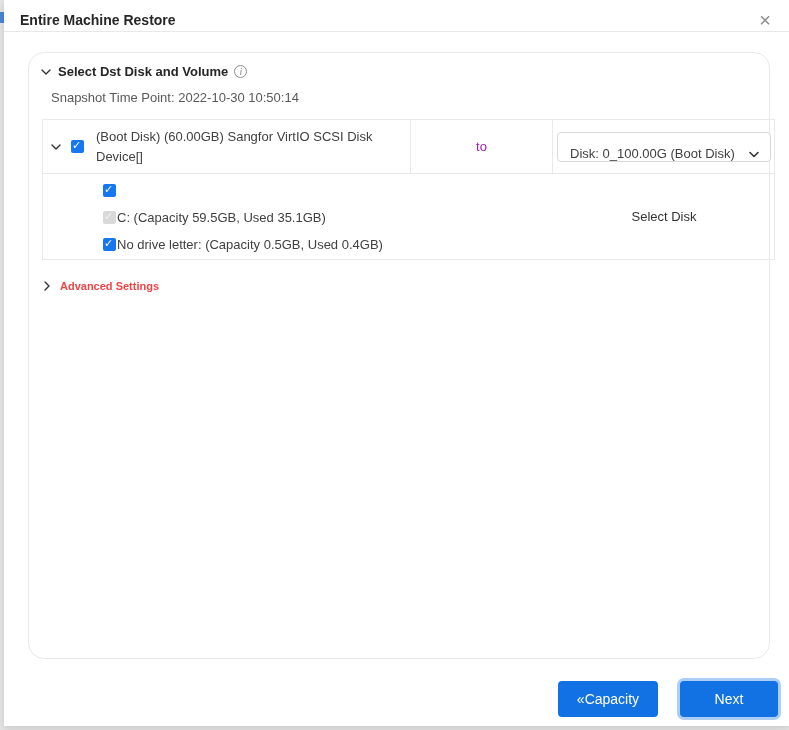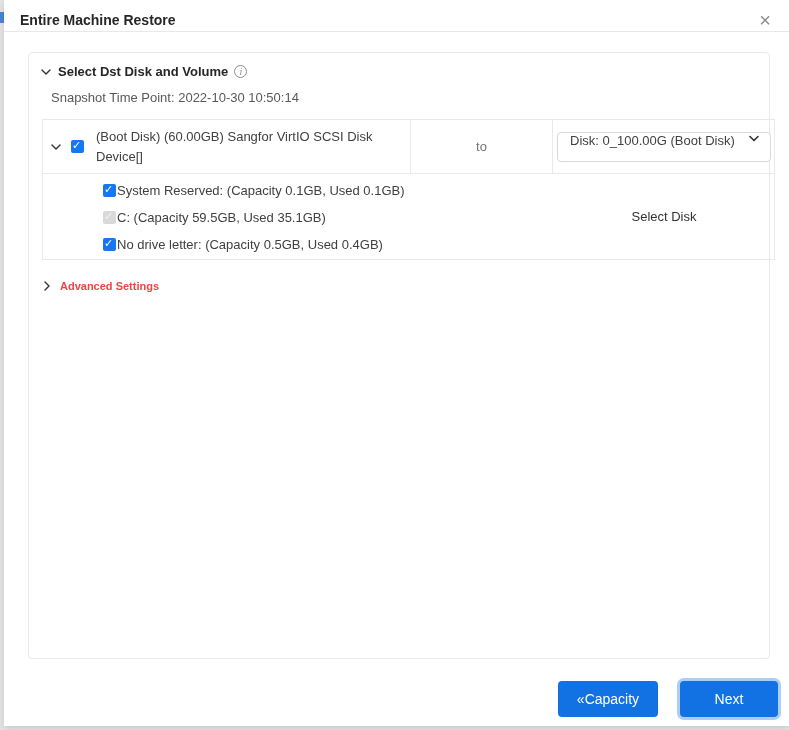--- a/index.html
+++ b/index.html
@@ -15,53 +15,53 @@
     box-shadow:0 2px 8px rgba(0,0,0,.15);
   }
   .dlg-header{position:absolute;left:0;top:0;width:100%;height:32px;border-bottom:1px solid #e8e8e8;box-sizing:border-box;background:#fff;}
   .dlg-title{position:absolute;left:16px;top:12px;font-size:14px;font-weight:bold;color:#262626;}
   .close-btn{
     position:absolute;right:13px;top:9px;width:22px;height:22px;cursor:pointer;
     font-size:20px;line-height:22px;text-align:center;color:#8c8c8c;font-weight:400;
   }
   .panel{
     position:absolute;left:24px;top:52px;width:742px;height:607px;
-    border:1px solid #e9e9e9;border-radius:4px;box-sizing:border-box;background:#fff;
+    border:1px solid #e9e9e9;border-radius:16px;box-sizing:border-box;background:#fff;
   }
   .section-head{position:absolute;left:11px;top:11px;display:flex;align-items:center;cursor:pointer;}
   .chev{display:inline-flex;width:12px;height:12px;align-items:center;justify-content:center;}
   .section-title{margin-left:6px;font-size:13px;font-weight:bold;color:#262626;}
   .info-icon{
     margin-left:6px;width:13px;height:13px;border:1px solid #8c8c8c;border-radius:50%;
     display:inline-flex;align-items:center;justify-content:center;box-sizing:border-box;
   }
   .info-icon::after{content:"i";font-family:"Liberation Serif",serif;font-style:italic;font-size:10px;color:#8c8c8c;line-height:1;}
   .snapshot{position:absolute;left:22px;top:37px;font-size:13px;color:#595959;}
 
   .disk-table{position:absolute;left:13px;top:66px;width:733px;height:141px;border:1px solid #e9e9e9;box-sizing:border-box;}
   .row1{display:flex;height:53px;border-bottom:1px solid #e9e9e9;box-sizing:content-box;}
   .col1{width:368px;box-sizing:border-box;border-right:1px solid #e9e9e9;display:flex;align-items:center;padding-left:7px;}
   .col2{width:142px;box-sizing:border-box;border-right:1px solid #e9e9e9;display:flex;align-items:center;justify-content:center;}
   .col3{flex:1;display:flex;align-items:center;}
-  .to-label{font-size:13px;color:#737373;}
+  .to-label{font-size:13px;color:#a21caf;}
   .expander{cursor:pointer;margin-right:9px;display:inline-flex;}
   .cb{
     width:13px;height:13px;border-radius:2px;background:#1677f0;flex:0 0 13px;
     position:relative;cursor:pointer;display:inline-block;
   }
   .cb::after{
     content:"✓";position:absolute;left:1px;top:-1px;width:11px;height:13px;
     color:#ffffff;font-size:11px;font-weight:bold;line-height:13px;
   }
   .cb.disabled{background:#d9d9d9;cursor:default;}
   .cb.disabled::after{color:#f2f2f2;}
   .disk-label{margin-left:12px;width:312px;font-size:13px;color:#404040;line-height:20px;}
   .select-box{
     margin-left:4px;width:214px;height:30px;border:1px solid #d9d9d9;border-radius:4px;
-    box-sizing:border-box;display:flex;align-items:flex-start;padding:0 10px 0 12px;cursor:pointer;background:#fff;
+    box-sizing:border-box;display:flex;align-items:flex-end;padding:0 10px 0 12px;cursor:pointer;background:#fff;
   }
   .select-value{flex:1;font-size:13px;color:#404040;white-space:nowrap;}
   .row2{position:relative;height:87px;padding:3px 0 0 60px;box-sizing:border-box;}
   .vol-row{height:27px;display:flex;align-items:center;}
   .vol-label{font-size:13px;color:#404040;margin-left:1px;}
   .select-disk{
     position:absolute;left:510px;top:35px;width:222px;text-align:center;
     font-size:13px;color:#333333;cursor:pointer;
   }
   .advanced{position:absolute;left:12px;top:227px;display:flex;align-items:center;cursor:pointer;}
@@ -123,21 +123,20 @@
               <svg width="13" height="13" viewBox="0 0 12 12">
                   <path d="M2 4l4 4 4-4" stroke="#333" stroke-width="1.6" fill="none" stroke-linecap="round" stroke-linejoin="round"></path>
                 </svg>
             </span>
           </div>
         </div>
       </div>
       <div class="row2">
         <div class="vol-row">
           <span class="cb"></span>
-          <span class="vol-label">System Reserved: (Capacity 0.1GB, Used 0.1GB)</span>
         </div>
         <div class="vol-row">
           <span class="cb disabled"></span>
           <span class="vol-label">C: (Capacity 59.5GB, Used 35.1GB)</span>
         </div>
         <div class="vol-row">
           <span class="cb"></span>
           <span class="vol-label">No drive letter: (Capacity 0.5GB, Used 0.4GB)</span>
         </div>
         <div class="select-disk">Select Disk</div>

